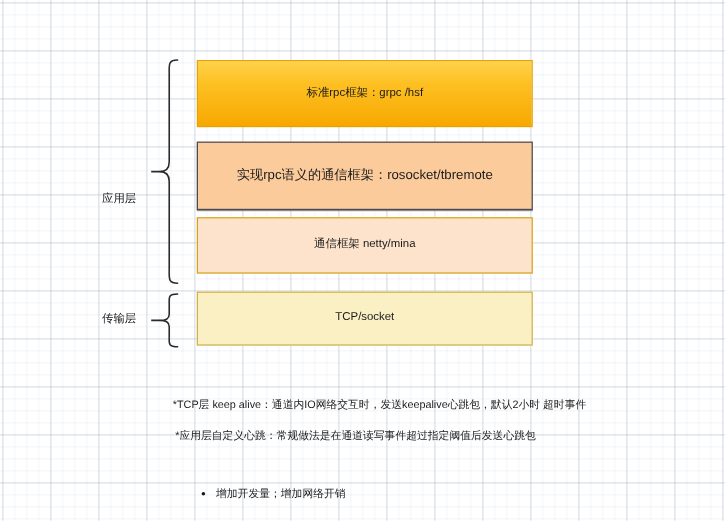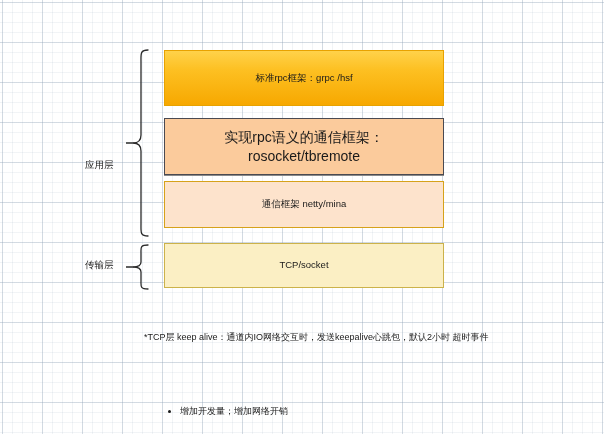--- a/index.html
+++ b/index.html
@@ -53,21 +53,21 @@
     background: linear-gradient(180deg, #ffd24a 0%, #fdc022 35%, #f7a800 100%);
     border: 1px solid #e8a200;
     font-size: 9.5px;
   }
   #box-rpc-semantic {
     top: 118px;
     height: 57px;
     background: #fbcb9c;
     border: 1px solid #4a4a52;
     box-shadow: 0 1px 0 0 #8a8a8a;
-    font-size: 14px;
+    font-size: 11px;
   }
   #box-comm-framework {
     top: 181px;
     height: 47px;
     background: #fde3cc;
     border: 1px solid #d6a21a;
     font-size: 9.5px;
     text-align: center;
   }
   #box-tcp-socket {
@@ -168,18 +168,19 @@
 
   <svg class="brace-svg" id="brace-transport" viewBox="0 0 24 48">
     <path d="M22 2 C14 2, 15 5, 15 10 L15 19 C15 23, 12 24, 7 24 C12 24, 15 25, 15 29 L15 38 C15 43, 14 46, 22 46"></path>
     <line x1="0" y1="24" x2="7" y2="24"></line>
   </svg>
 
   <div class="layer-label" id="label-application-layer">应用层</div>
   <div class="layer-label" id="label-transport-layer">传输层</div>
 
   <div class="note" id="note-tcp-keepalive">*TCP层 keep alive：通道内IO网络交互时，发送keepalive心跳包，默认2小时 超时事件</div>
+  <div class="note" id="note-app-heartbeat">*应用层自定义心跳：常规做法是在通道读写事件超过指定阈值后发送心跳包</div>
 
   <ul id="bullet-list">
     <li>增加开发量；增加网络开销</li>
   </ul>
 
 </div>
 
 </body></html>

